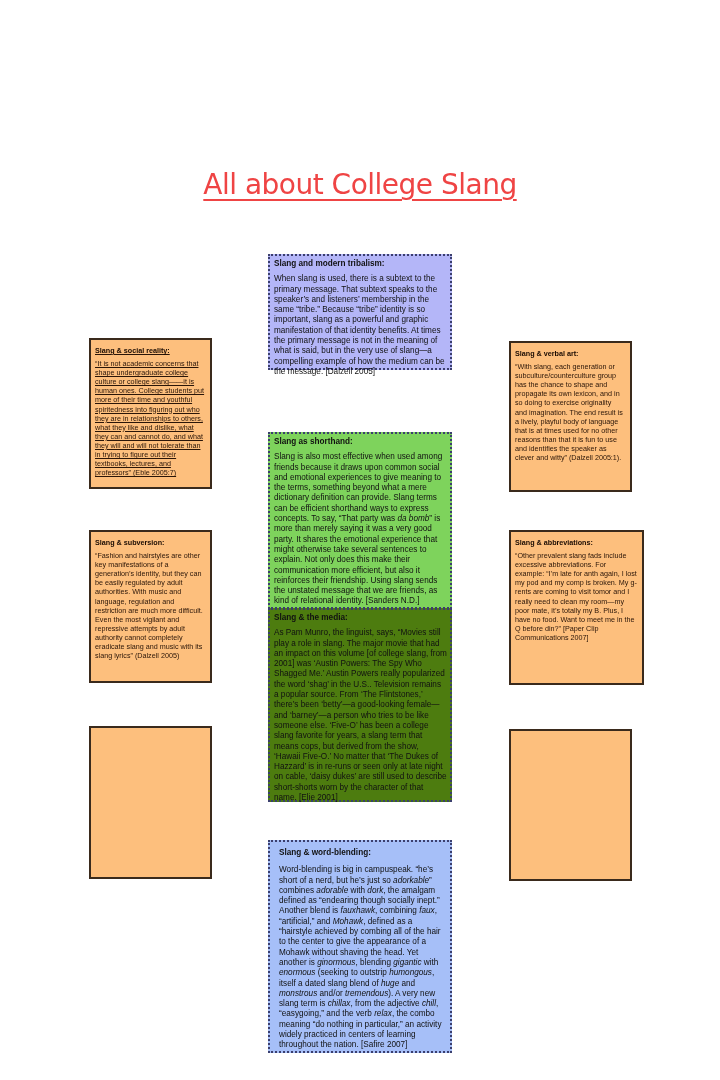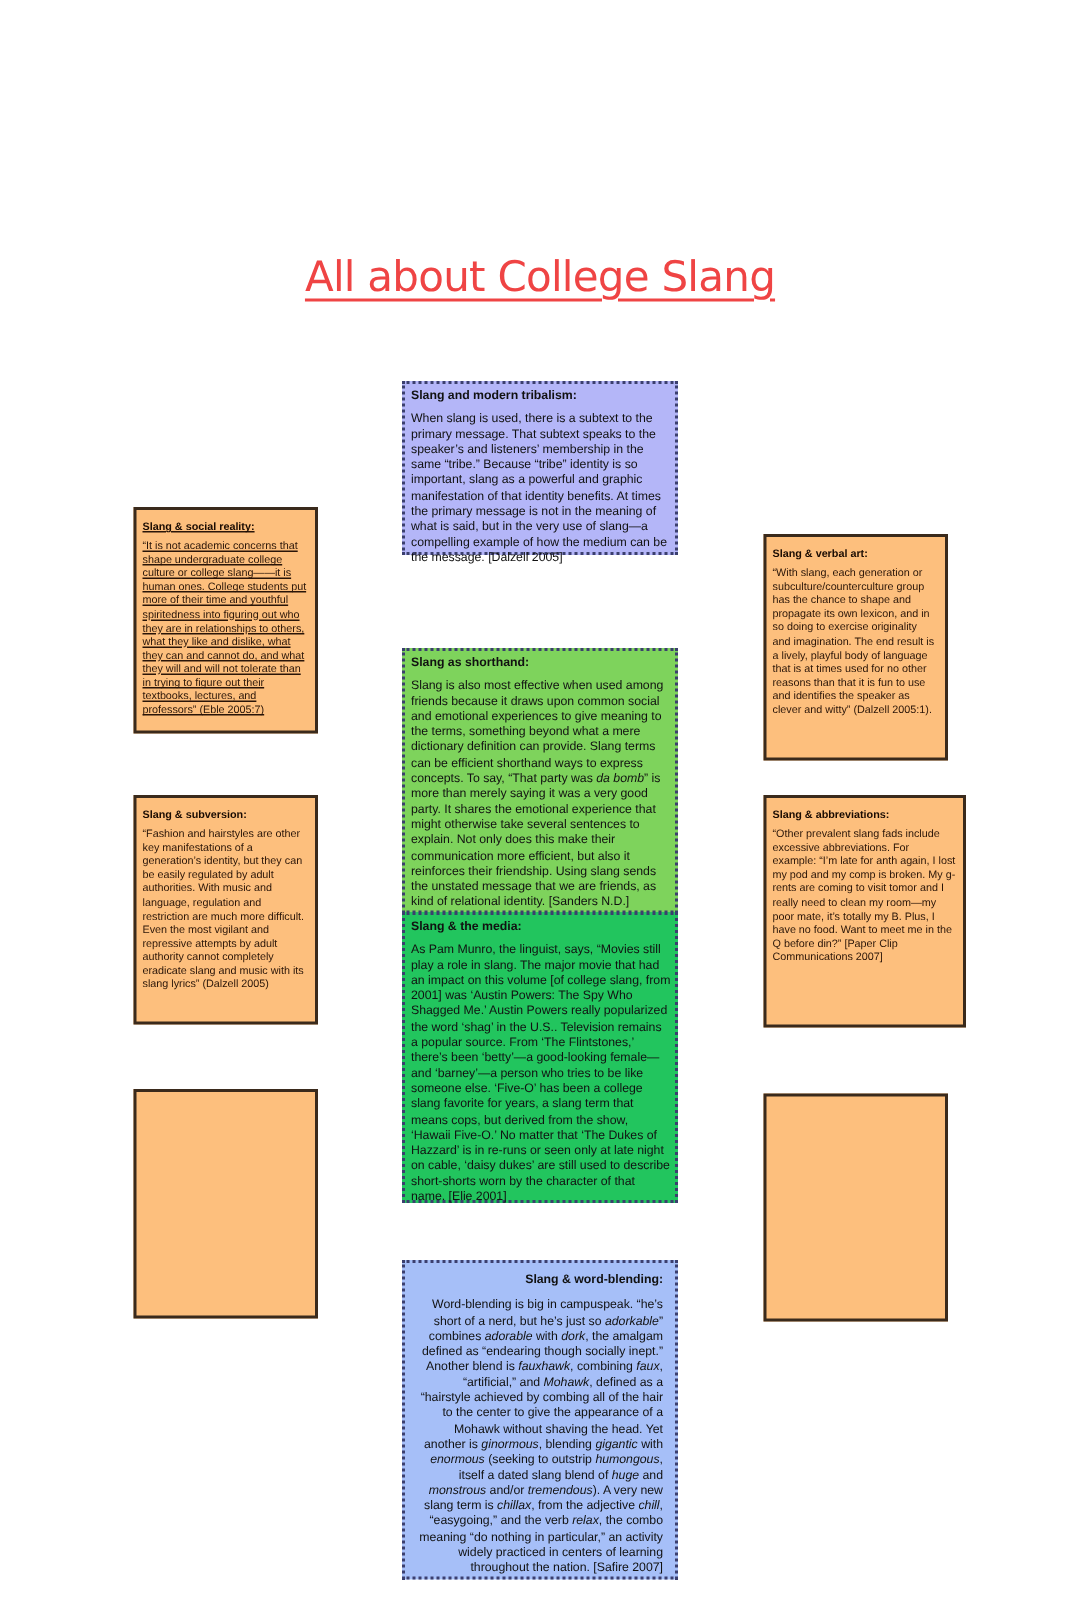--- a/index.html
+++ b/index.html
@@ -20,24 +20,24 @@
     position:absolute; box-sizing:border-box;
     font-size:8.2px; line-height:10.3px;
   }
   .box .hd { font-weight:bold; margin-bottom:5px; }
   .box .bd { }
   .dotted { border:2px dotted #3b3f6e; padding:3px 3px 2px 4px; }
   .solid  { border:2px solid #3a2a1c; padding:6px 5px 4px 4px; font-size:7.2px; line-height:9.1px; color:#2a1508; }
   .solid .hd { margin-bottom:4px; color:#1a0b02; }
   .purple { background:#b4b6f8; }
   .green  { background:#7ed35c; }
-  .yellow { background:#22c55e; }
+  .yellow { background:#4d7c0f; }
   .blue   { background:#a6bff8; }
   .orange { background:#fdbf7d; }
-  .blend { padding:6px 8px 20px 9px;text-align:right; }
+  .blend { padding:6px 8px 20px 9px; }
   .blend .hd { margin-bottom:7px; }
 </style>
 </head>
 <body>
 
 <div class="title">All about College Slang</div>
 
 <div class="box dotted purple" style="left:268px; top:254px; width:184px; height:116px;">
   <div class="hd">Slang and modern tribalism:</div>
   <div class="bd">When slang is used, there is a subtext to the primary message. That subtext speaks to the speaker’s and listeners’ membership in the same “tribe.” Because “tribe” identity is so important, slang as a powerful and graphic manifestation of that identity benefits. At times the primary message is not in the meaning of what is said, but in the very use of slang—a compelling example of how the medium can be the message. [Dalzell 2005]</div>
@@ -63,21 +63,21 @@
   <div class="bd">“It is not academic concerns that shape undergraduate college culture or college slang——it is human ones. College students put more of their time and youthful spiritedness into figuring out who they are in relationships to others, what they like and dislike, what they can and cannot do, and what they will and will not tolerate than in trying to figure out their textbooks, lectures, and professors” (Eble 2005:7)</div>
 </div>
 
 <div class="box solid orange" style="left:89px; top:530px; width:123px; height:153px;">
   <div class="hd">Slang &amp; subversion:</div>
   <div class="bd">“Fashion and hairstyles are other key manifestations of a generation’s identity, but they can be easily regulated by adult authorities. With music and language, regulation and restriction are much more difficult. Even the most vigilant and repressive attempts by adult authority cannot completely eradicate slang and music with its slang lyrics” (Dalzell 2005)</div>
 </div>
 
 <div class="box solid orange" style="left:89px; top:726px; width:123px; height:153px;"></div>
 
-<div class="box solid orange" style="left:509px; top:341px; width:123px; height:151px;margin-top:15px;">
+<div class="box solid orange" style="left:509px; top:341px; width:123px; height:151px;">
   <div class="hd">Slang &amp; verbal art:</div>
   <div class="bd">“With slang, each generation or subculture/counterculture group has the chance to shape and propagate its own lexicon, and in so doing to exercise originality and imagination. The end result is a lively, playful body of language that is at times used for no other reasons than that it is fun to use and identifies the speaker as clever and witty” (Dalzell 2005:1).</div>
 </div>
 
 <div class="box solid orange" style="left:509px; top:530px; width:135px; height:155px;">
   <div class="hd">Slang &amp; abbreviations:</div>
   <div class="bd">“Other prevalent slang fads include excessive abbreviations. For example: “I’m late for anth again, I lost my pod and my comp is broken. My g-rents are coming to visit tomor and I really need to clean my room—my poor mate, it’s totally my B. Plus, I have no food. Want to meet me in the Q before din?” [Paper Clip Communications 2007]</div>
 </div>
 
 <div class="box solid orange" style="left:509px; top:729px; width:123px; height:152px;"></div>

